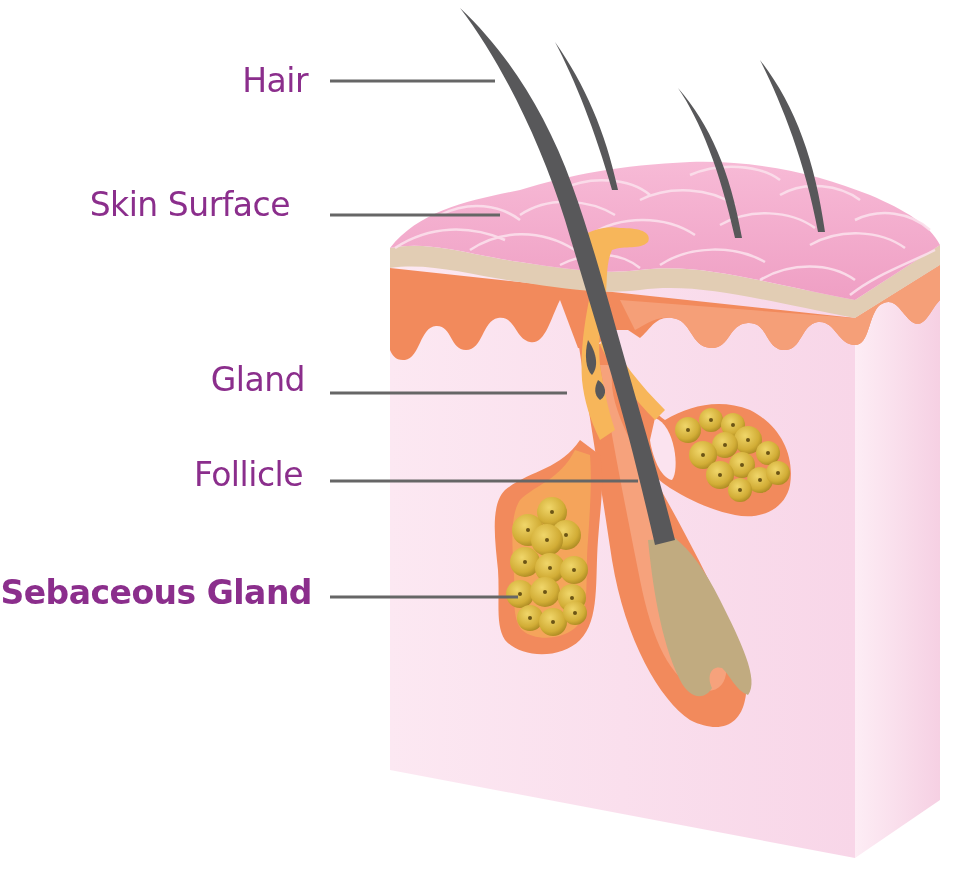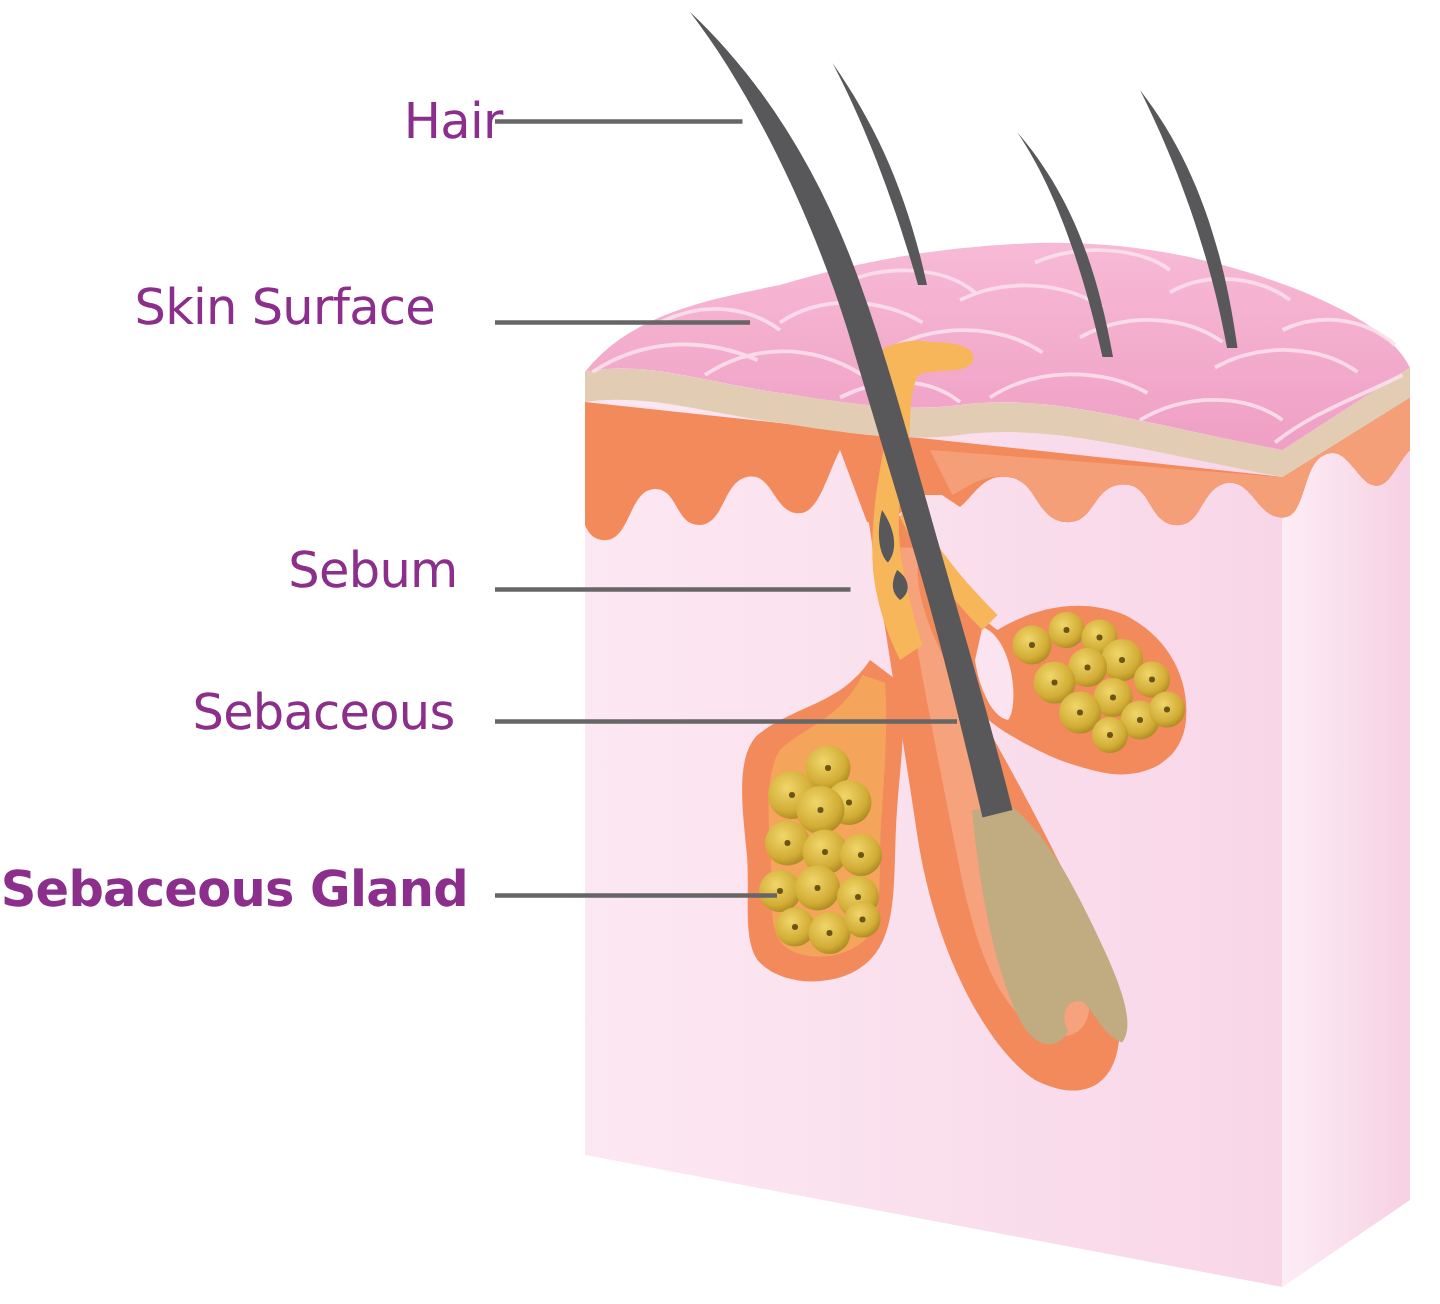--- a/index.html
+++ b/index.html
@@ -180,17 +180,17 @@
 
   <g stroke="#666666" stroke-width="3">
     <line x1="330" y1="81" x2="495" y2="81"></line>
     <line x1="330" y1="215" x2="500" y2="215"></line>
     <line x1="330" y1="393" x2="567" y2="393"></line>
     <line x1="330" y1="481" x2="638" y2="481"></line>
     <line x1="330" y1="597" x2="518" y2="597"></line>
   </g>
 </svg>
 
-<div class="label" style="right:625px; top:64px;margin-left:44px;">Hair</div>
+<div class="label" style="right:652px; top:64px;margin-left:44px;">Hair</div>
 <div class="label" style="right:670px; top:188px;">Skin Surface</div>
-<div class="label" style="right:655px; top:363px;">Sebum</div>
-<div class="label" style="right:657px; top:458px;">Sebaceous</div>
+<div class="label" style="right:655px; top:363px;">Gland</div>
+<div class="label" style="right:657px; top:458px;">Follicle</div>
 <div class="label" style="right:648px; top:576px;font-weight:bold;">Sebaceous Gland</div>
 
 </body></html>

